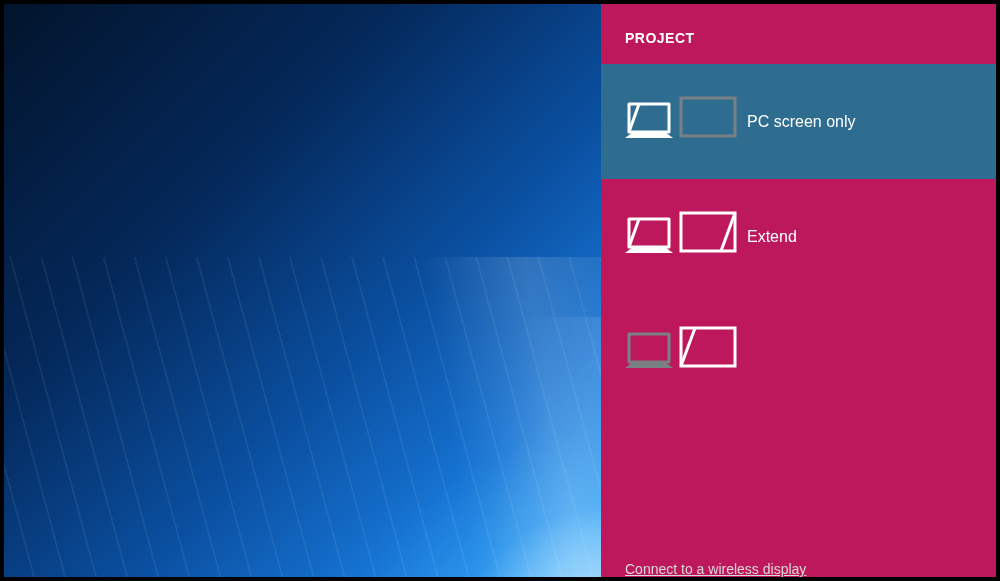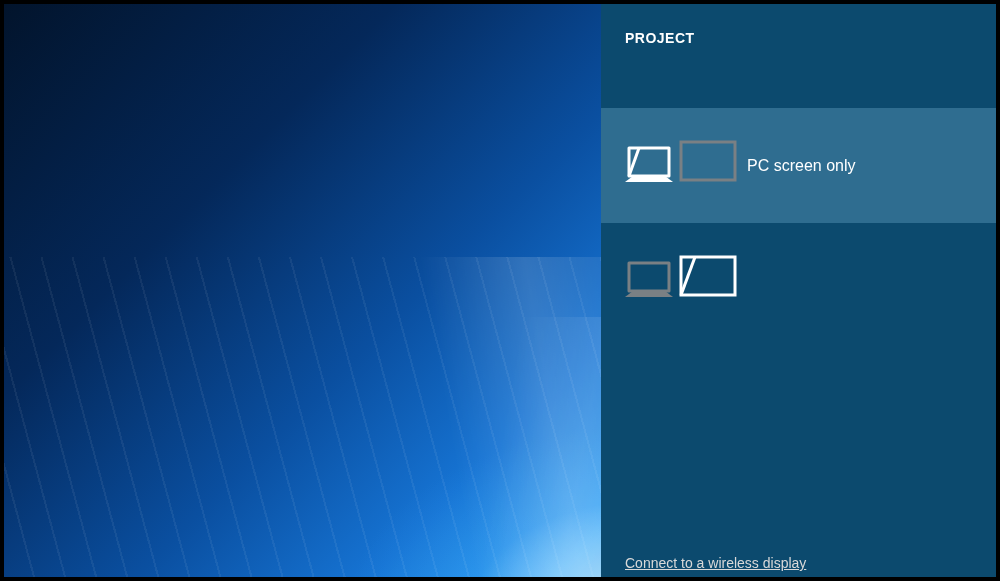--- a/index.html
+++ b/index.html
@@ -23,42 +23,42 @@
   .beam2 {
     position: absolute; left: 0; right: 0; bottom: 0; height: 260px;
     background:
       linear-gradient(100deg, rgba(255,255,255,0) 50%, rgba(255,255,255,0.10) 58%, rgba(255,255,255,0) 72%);
     mix-blend-mode: screen;
   }
 
   
   .panel {
     position: absolute; top: 0; right: 0; width: 395px; height: 100%;
-    background: #0c4a6e;
+    background: #be185d;
     color: #fff;
     display: flex; flex-direction: column;
   }
   .panel-title {
     padding: 26px 24px 18px 24px;
     font-size: 14px; font-weight: 700; letter-spacing: 0.5px;
   }
   .options { flex: 0 0 auto; }
   .option {
     display: flex; align-items: center;
     height: 115px;
     padding-left: 20px;
     cursor: default;
   }
-  .option.selected { background: #2f6d90; margin-top: 44px; }
+  .option.selected { background: #2f6d90; }
   .option .icon-wrap { width: 120px; height: 55px; position: relative; flex: 0 0 auto; }
   .option .label { font-size: 16px; color: #ffffff; margin-left: 6px; }
 
   .spacer { flex: 1 1 auto; }
   .footer-link {
-    padding: 0 0 6px 24px;
+    padding: 0 0 0 24px;
     font-size: 14px;
     color: #d9d9d9;
     text-decoration: underline;
     cursor: pointer;
   }
 
   svg { display: block; }
 </style>
 </head>
 <body>
@@ -85,20 +85,36 @@
 
           <g stroke="#7a8084" stroke-width="3" fill="none">
             <rect x="60" y="4" width="54" height="38"></rect>
           </g>
         </svg>
       </div>
       <div class="label">PC screen only</div>
     </div>
 
 
+    <div class="option">
+      <div class="icon-wrap">
+        <svg width="120" height="55" viewBox="0 0 120 55">
+          <g stroke="#ffffff" stroke-width="3" fill="none" stroke-linejoin="round">
+            <rect x="8" y="10" width="40" height="28"></rect>
+            <path d="M4 44 L52 44 L44 38 L12 38 Z" fill="#ffffff" stroke="none"></path>
+            <path d="M8 38 L18 10"></path>
+          </g>
+          <g stroke="#ffffff" stroke-width="3" fill="none">
+            <rect x="60" y="4" width="54" height="38"></rect>
+            <path d="M114 4 L100 42"></path>
+          </g>
+        </svg>
+      </div>
+      <div class="label">Extend</div>
+    </div>
 
     <div class="option">
       <div class="icon-wrap">
         <svg width="120" height="55" viewBox="0 0 120 55">
           <g stroke="#7a8084" stroke-width="3" fill="none" stroke-linejoin="round">
             <rect x="8" y="10" width="40" height="28"></rect>
             <path d="M4 44 L52 44 L44 38 L12 38 Z" fill="#7a8084" stroke="none"></path>
           </g>
           <g stroke="#ffffff" stroke-width="3" fill="none">
             <rect x="60" y="4" width="54" height="38"></rect>

